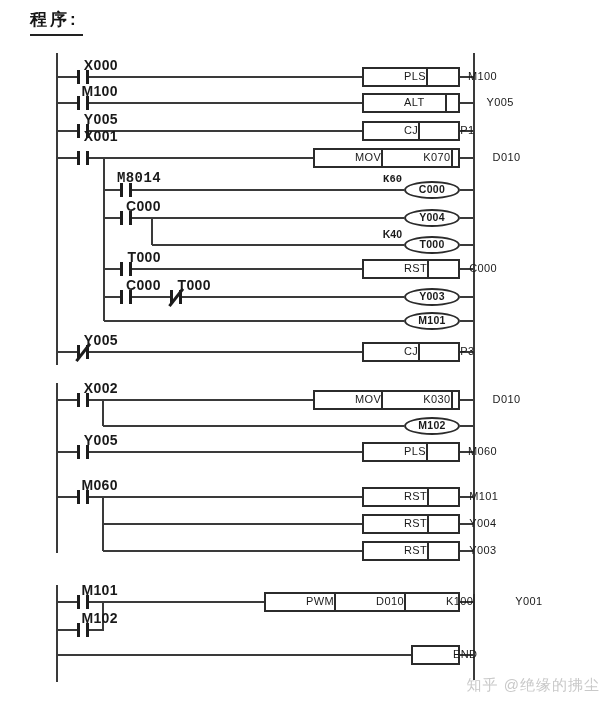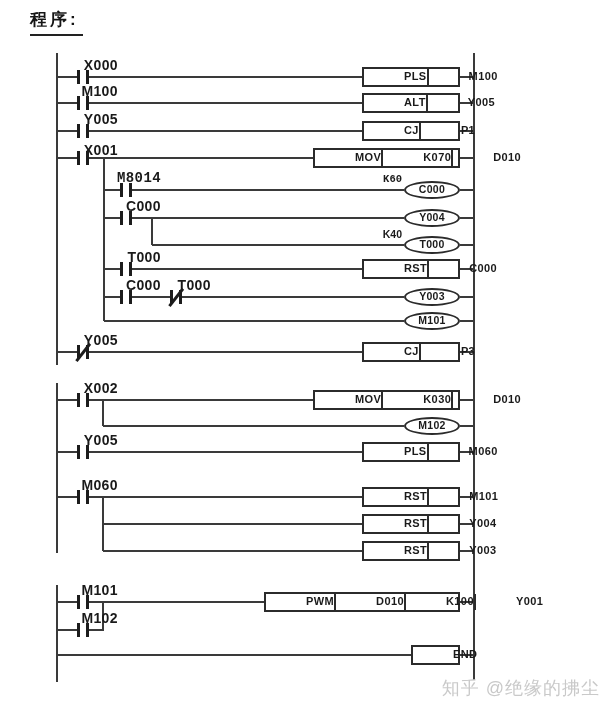--- a/index.html
+++ b/index.html
@@ -48,29 +48,29 @@
     font-size:10.5px;font-weight:bold;color:#1a1a1a;
     text-align:right;white-space:nowrap;
   }
   .box{
     position:absolute;height:20px;
     border:2px solid #2b2b2b;background:#fff;
     box-sizing:border-box;display:flex;
   }
   .cell{
     flex:1 1 0;
-    font-size:11px;font-weight:bold;color:#1a1a1a;
+    font-size:11px;font-weight:normal;color:#1a1a1a;
     text-align:center;line-height:15px;letter-spacing:0.4px;
     border-left:2px solid #2b2b2b;
     padding-left:40px;
   }
   .cell:first-child{border-left:none;}
   .watermark{
     position:absolute;right:14px;top:676px;
-    font-size:18px;color:#c9c9c9;letter-spacing:1px;
+    font-size:15px;color:#c9c9c9;letter-spacing:1px;
     white-space:nowrap;
   }
 </style>
 </head>
 <body>
 
 <div id="page">
   <div class="page-title">程序:</div>
   <div id="ladder">
       <div class="wire" style="left: 56px; top: 53px; width: 2px; height: 312px;"></div>
@@ -120,21 +120,21 @@
       <div class="wire" style="left: 102px; top: 602px; width: 2px; height: 28px;"></div>
       <div class="wire" style="left: 57px; top: 629px; width: 47px; height: 2px;"></div>
       <div class="wire" style="left: 57px; top: 654px; width: 354px; height: 2px;"></div>
       <div class="wire" style="left: 460px; top: 654px; width: 14px; height: 2px;"></div>
       <div class="clabel" style="left: 48px; top: 57px; width: 70px; height: 12px;">X000</div>
       <div class="contact" style="left: 77px; top: 70px;"></div>
       <div class="clabel" style="left: 48px; top: 83px; width: 70px; height: 12px;">M100</div>
       <div class="contact" style="left: 77px; top: 96px;"></div>
       <div class="clabel" style="left: 48px; top: 111px; width: 70px; height: 12px;">Y005</div>
       <div class="contact" style="left: 77px; top: 124px;"></div>
-      <div class="clabel" style="left: 48px; top: 142px; width: 70px; height: 12px;">X001</div>
+      <div class="clabel" style="left: 48px; top: 128px; width: 70px; height: 12px;">X001</div>
       <div class="contact" style="left: 77px; top: 151px;"></div>
       <div class="clabel" style="left: 91px; top: 170px; width: 70px; height: 12px; font-family: Liberation Mono, monospace;">M8014</div>
       <div class="contact" style="left: 120px; top: 183px;"></div>
       <div class="clabel" style="left: 91px; top: 198px; width: 70px; height: 12px;">C000</div>
       <div class="contact" style="left: 120px; top: 211px;"></div>
       <div class="clabel" style="left: 91px; top: 249px; width: 70px; height: 12px;">T000</div>
       <div class="contact" style="left: 120px; top: 262px;"></div>
       <div class="clabel" style="left: 91px; top: 277px; width: 70px; height: 12px;">C000</div>
       <div class="contact" style="left: 120px; top: 290px;"></div>
       <div class="clabel" style="left: 141px; top: 277px; width: 70px; height: 12px;">T000</div>
@@ -158,21 +158,21 @@
       <div class="coil" style="left: 404px; top: 209px;">Y004</div>
       <div class="coil" style="left: 404px; top: 236px;">T000</div>
       <div class="note" style="left: 338px; top: 228px; width: 64px; height: 12px;">K40</div>
       <div class="coil" style="left: 404px; top: 288px;">Y003</div>
       <div class="coil" style="left: 404px; top: 312px;">M101</div>
       <div class="coil" style="left: 404px; top: 417px;">M102</div>
       <div class="box" style="left: 362px; top: 67px; width: 98px; height: 20px;">
         <div class="cell">PLS</div>
         <div class="cell">M100</div>
       </div>
-      <div class="box" style="left: 362px; top: 93px; width: 98px; height: 20px;">
+      <div class="box" style="left: 362px; top: 93px; width: 98px; height: 20px; gap: 20px;">
         <div class="cell">ALT</div>
         <div class="cell">Y005</div>
       </div>
       <div class="box" style="left: 362px; top: 121px; width: 98px; height: 20px;">
         <div class="cell">CJ</div>
         <div class="cell">P1</div>
       </div>
       <div class="box" style="left: 313px; top: 148px; width: 147px; height: 20px;">
         <div class="cell">MOV</div>
         <div class="cell">K070</div>

